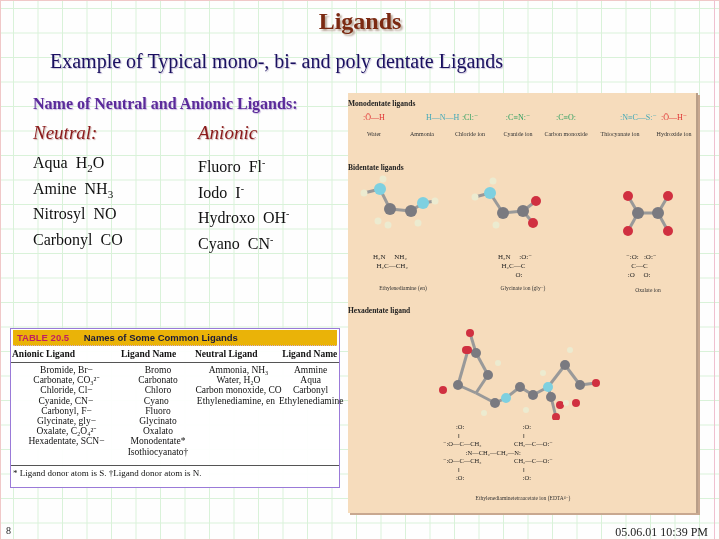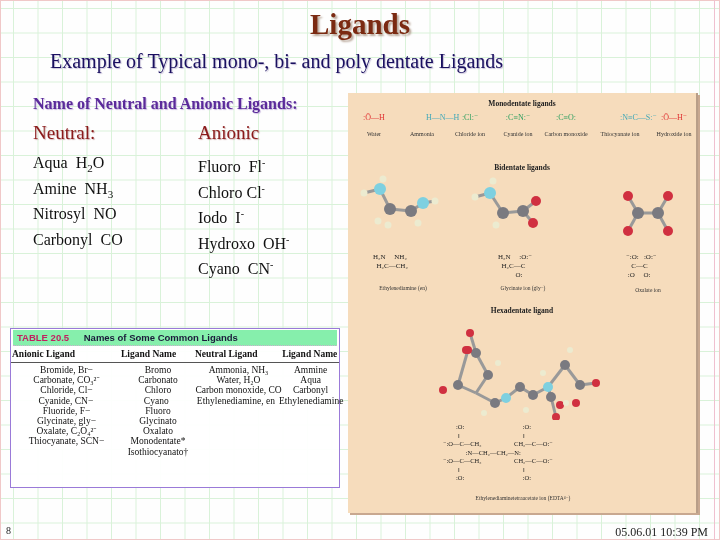--- a/index.html
+++ b/index.html
@@ -16,52 +16,53 @@
   }
   .frame {
     position:absolute; left:0; top:0; width:718px; height:538px;
     border:1px solid #f0c8c8; pointer-events:none;
   }
   .frame-right {
     position:absolute; right:5px; top:0; width:1px; height:540px; background:#f0c0d0;
   }
   .title {
     position:absolute; left:0; width:720px; top:8px; text-align:center;
-    font-size:29px; font-weight:bold; color:#7b2a12;
+    font-size:24px; font-weight:bold; color:#7b2a12;
     text-shadow:2px 2px 2px #b9a89a;
   }
   .subtitle {
     position:absolute; left:50px; top:50px;
     font-size:20px; color:#1a1060;
     text-shadow:1px 1px 1px #c8c0d8;
   }
   .section-head {
     position:absolute; left:33px; top:95px;
     font-size:16px; font-weight:bold; color:#5a2a9a;
     text-shadow:1px 1px 1px #cbbbe0;
   }
   .col { position:absolute; top:122px; }
   .col-neutral { left:33px; }
   .col-anionic { left:198px; }
   .col-head {
     font-size:19px; color:#8a1a1a; height:28px;
     text-shadow:1px 1px 1px #d0b0b0;
+    font-style:italic;
   }
   .col-item { font-size:16px; height:25.5px; line-height:25.5px; white-space:nowrap; }
   .col-item sub { font-size:11px; }
   .col-item sup { font-size:10px; }
 
   
   .tbl {
     position:absolute; left:10px; top:328px; width:330px; height:160px;
     background:#fffffff0; border:1px solid #9a7ad8; box-sizing:border-box;
     font-family:"Liberation Serif", serif;
   }
   .tbl-caption {
-    height:15px; margin:1px 2px 0 2px; background:#86efac;
+    height:15px; margin:1px 2px 0 2px; background:#eab308;
     border-bottom:1px dotted #d0b0d0;
     font-family:"Liberation Sans", sans-serif; font-size:9.5px; font-weight:bold;
     line-height:15px; padding-left:4px; color:#1a1a3a;
   }
   .tbl-caption .tnum { color:#c02060; margin-right:12px; }
   .tbl-head, .tbl-row { display:flex; font-size:9.5px; padding-left:1px; }
   .tbl-head { font-weight:bold; height:16px; line-height:16px; border-bottom:1px solid #555; }
   .tbl-row { height:10.2px; line-height:10.2px; }
   .c1 { width:115px; } .c2 { width:78px; } .c3 { width:92px; } .c4 { width:60px; white-space:nowrap; }
   .tbl-body { padding-top:2px;text-align:center; }
@@ -70,21 +71,21 @@
     font-size:9px; line-height:14px; padding-left:2px; box-sizing:border-box;
   }
 
   
   .fig {
     position:absolute; left:348px; top:93px; width:350px; height:420px;
     background:#f6dcbc; box-shadow:2px 2px 0 #c8a890; border-right:2px solid #b89e88;
     box-sizing:border-box;
   }
   .fig-label {
-    position:absolute; width:100%; text-align:center; font-size:7.5px; font-weight:bold; color:#222;
+    position:absolute; width:100%; font-size:7.5px; font-weight:bold; color:#222;
   }
   .mono-item { position:absolute; top:20px; width:48px; text-align:center; }
   .mono-formula { font-size:8px; height:18px; white-space:nowrap; }
   .mono-name { font-size:6px; color:#333; line-height:7px; }
   .red { color:#e03030; } .teal { color:#40a8b8;margin-left:28px; } .green { color:#30a060; }
   .small-cap { position:absolute; font-size:5.5px; color:#333; text-align:center; }
   .struct { position:absolute; font-size:7px; white-space:pre; line-height:9px; color:#222; }
 
   .page-num { position:absolute; left:6px; top:525px; font-size:10px; color:#222; }
   .datetime { position:absolute; right:12px; top:525px; font-size:12px; color:#222; }
@@ -115,21 +116,20 @@
   </div>
   <div class="col-item">
     <span>Carbonyl</span>&nbsp;
     <span><span>CO</span></span>
   </div>
 </div>
 
 <div class="col col-anionic">
   <div class="col-head">Anionic</div>
   <div class="col-item"><span>Fluoro</span>&nbsp; <span>Fl</span><sup>-</sup></div>
-  <div class="col-item"><span>Chloro</span> <span>Cl</span><sup>-</sup></div>
   <div class="col-item"><span>Iodo</span>&nbsp; <span>I</span><sup>-</sup></div>
   <div class="col-item"><span>Hydroxo</span>&nbsp; <span>OH</span><sup>-</sup></div>
   <div class="col-item"><span>Cyano</span>&nbsp; <span>CN</span><sup>-</sup></div>
 </div>
 
 <div class="tbl">
   <div class="tbl-caption">
     <span class="tnum">TABLE 20.5</span>
     <span>Names of Some Common Ligands</span>
   </div>
@@ -158,50 +158,51 @@
         <div class="c3">Carbon monoxide, CO</div>
         <div class="c4">Carbonyl</div>
       </div>
     <div class="tbl-row">
         <div class="c1">Cyanide, CN−</div>
         <div class="c2">Cyano</div>
         <div class="c3">Ethylenediamine, en</div>
         <div class="c4">Ethylenediamine</div>
       </div>
     <div class="tbl-row">
-        <div class="c1">Fluoride, F−</div>
+        <div class="c1">Carbonyl, F−</div>
         <div class="c2">Fluoro</div>
         <div class="c3"></div>
         <div class="c4"></div>
       </div>
     <div class="tbl-row">
         <div class="c1">Glycinate, gly−</div>
         <div class="c2">Glycinato</div>
         <div class="c3"></div>
         <div class="c4"></div>
       </div>
     <div class="tbl-row">
         <div class="c1">Oxalate, C₂O₄²⁻</div>
         <div class="c2">Oxalato</div>
         <div class="c3"></div>
         <div class="c4"></div>
       </div>
     <div class="tbl-row">
-        <div class="c1">Thiocyanate, SCN−</div>
+        <div class="c1">Hexadentate, SCN−</div>
         <div class="c2">Monodentate*</div>
         <div class="c3"></div>
         <div class="c4"></div>
       </div>
     <div class="tbl-row">
         <div class="c1"></div>
         <div class="c2">Isothiocyanato†</div>
         <div class="c3"></div>
         <div class="c4"></div>
       </div>
   </div>
+  <div class="tbl-foot">* Ligand donor atom is S.   †Ligand donor atom is N.</div>
 </div>
 
 <div class="fig">
   <div class="fig-label" style="top:6px">Monodentate ligands</div>
 
   <div class="mono-item" style="left:2px">
     <div class="mono-formula red">:Ō—H</div>
     <div class="mono-name">Water</div>
   </div>
   <div class="mono-item" style="left:50px">

